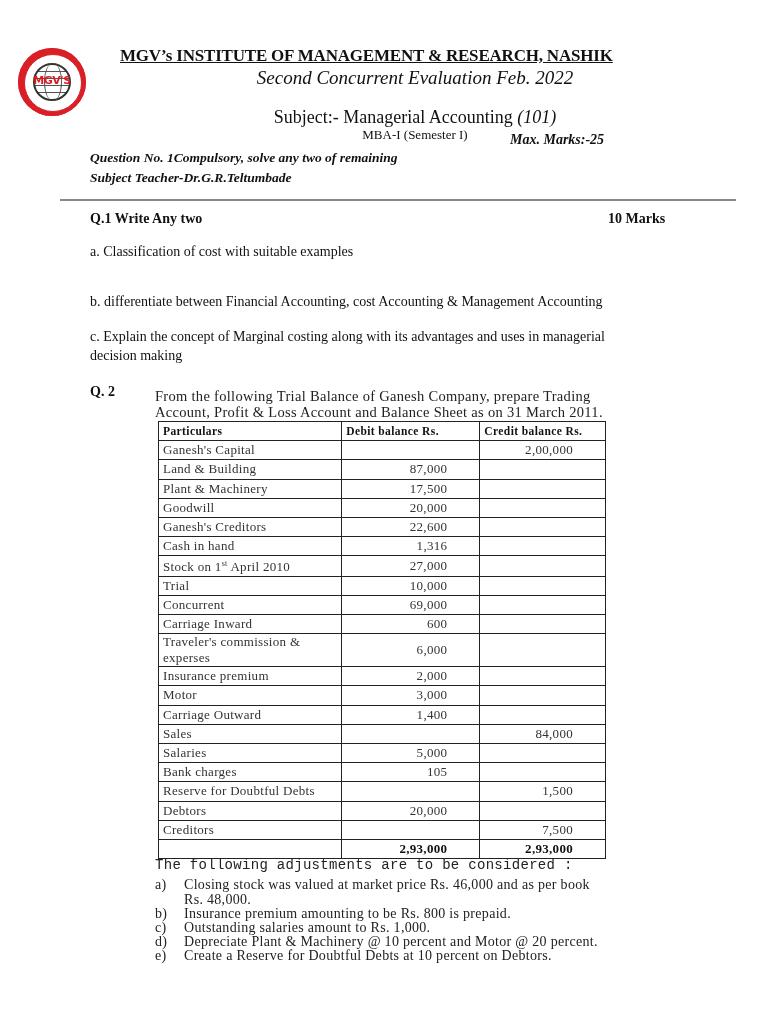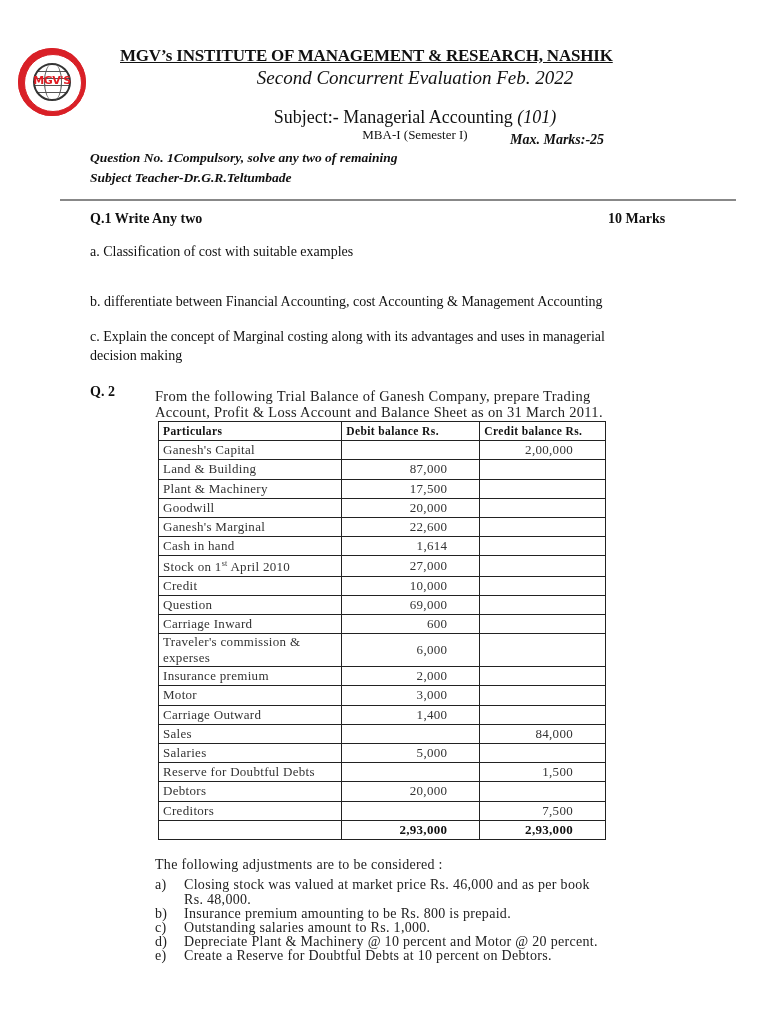--- a/index.html
+++ b/index.html
@@ -44,21 +44,21 @@
   table.tb td { border:1.5px solid #222; height:18.2px; padding:0 4px; font-family:"Liberation Serif","DejaVu Serif",serif;
                 font-size:13px; color:#333; letter-spacing:0.3px; line-height:16px; }
   table.tb td.c1 { width:231px; }
   table.tb td.c2 { width:129px; text-align:right; padding-right:32px; }
   table.tb td.c3 { width:110px; text-align:right; padding-right:32px; }
   table.tb tr.head td { font-weight:bold; font-size:11.5px; color:#111; letter-spacing:0.4px; }
   table.tb tr.head td.c2, table.tb tr.head td.c3 { text-align:left; padding-right:17px; }
   table.tb tr.total td { font-weight:bold; font-size:13px; color:#111; }
   sup { font-size:8px; }
 
-  .adjh { left:155px; top:857px; font-size:14px; letter-spacing:0.3px; color:#222; }
+  .adjh { left:155px; top:857px; font-size:14px; letter-spacing:0.3px; color:#222;font-family:Liberation Mono, monospace; }
   .adj { left:155px; font-size:14px; letter-spacing:0.3px; color:#222; line-height:15px; }
   .adj .lbl { display:inline-block; width:29px; }
   .adj .txt { display:inline-block; vertical-align:top; width:520px; }
 </style>
 </head>
 <body>
 
 <div class="abs logo">
   <div class="ring"></div>
   <div class="globe"></div>
@@ -108,41 +108,41 @@
         <td class="c1">Plant &amp; Machinery</td>
         <td class="c2">17,500</td>
         <td class="c3"></td>
       </tr>
   <tr>
         <td class="c1">Goodwill</td>
         <td class="c2">20,000</td>
         <td class="c3"></td>
       </tr>
   <tr>
-        <td class="c1">Ganesh's Marginal</td>
+        <td class="c1">Ganesh's Creditors</td>
         <td class="c2">22,600</td>
         <td class="c3"></td>
       </tr>
   <tr>
         <td class="c1">Cash in hand</td>
-        <td class="c2">1,614</td>
+        <td class="c2">1,316</td>
         <td class="c3"></td>
       </tr>
   <tr>
         <td class="c1"><span>Stock on 1</span><sup>st</sup><span> April 2010</span></td>
         <td class="c2">27,000</td>
         <td class="c3"></td>
       </tr>
   <tr>
-        <td class="c1">Credit</td>
+        <td class="c1">Trial</td>
         <td class="c2">10,000</td>
         <td class="c3"></td>
       </tr>
   <tr>
-        <td class="c1">Question</td>
+        <td class="c1">Concurrent</td>
         <td class="c2">69,000</td>
         <td class="c3"></td>
       </tr>
   <tr>
         <td class="c1">Carriage Inward</td>
         <td class="c2">600</td>
         <td class="c3"></td>
       </tr>
   <tr>
         <td class="c1">Traveler's commission &amp; experses</td>
@@ -165,20 +165,25 @@
         <td class="c3"></td>
       </tr>
   <tr>
         <td class="c1">Sales</td>
         <td class="c2"></td>
         <td class="c3">84,000</td>
       </tr>
   <tr>
         <td class="c1">Salaries</td>
         <td class="c2">5,000</td>
+        <td class="c3"></td>
+      </tr>
+  <tr>
+        <td class="c1">Bank charges</td>
+        <td class="c2">105</td>
         <td class="c3"></td>
       </tr>
   <tr>
         <td class="c1">Reserve for Doubtful Debts</td>
         <td class="c2"></td>
         <td class="c3">1,500</td>
       </tr>
   <tr>
         <td class="c1">Debtors</td>
         <td class="c2">20,000</td>

